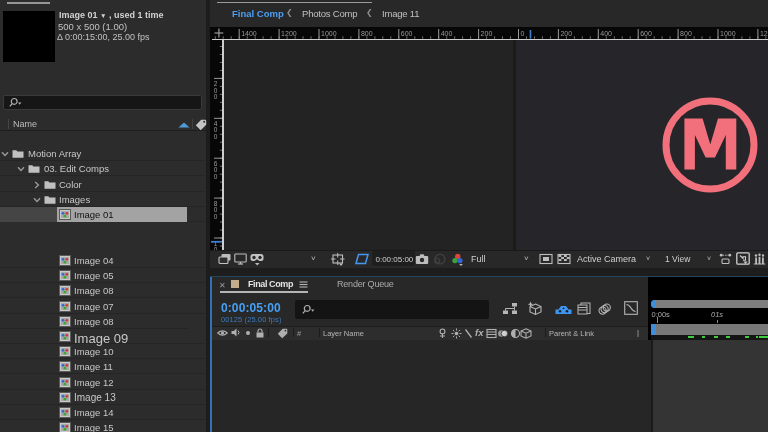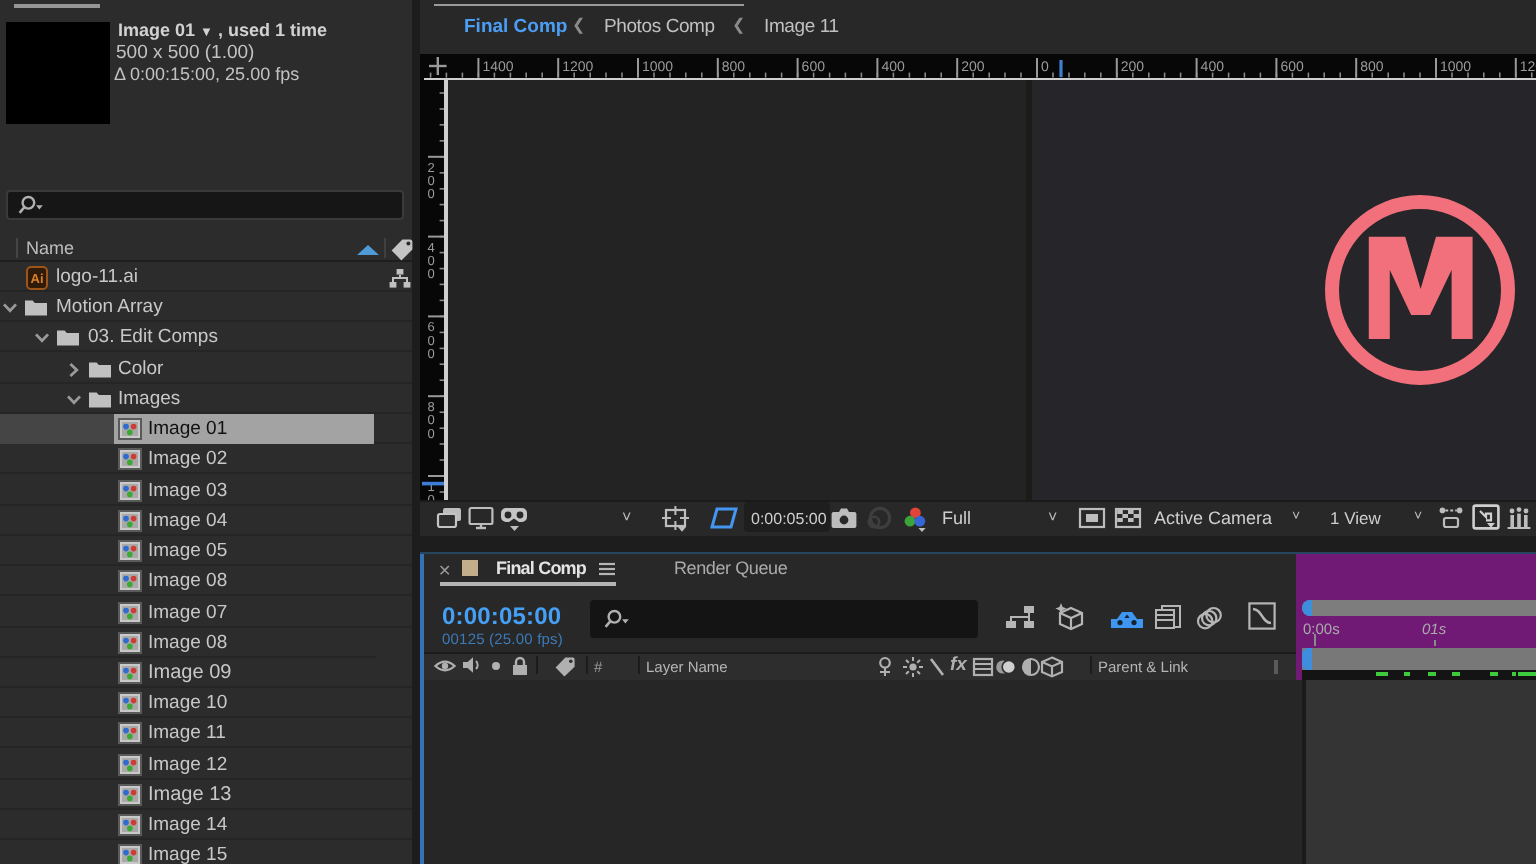--- a/index.html
+++ b/index.html
@@ -36,37 +36,20 @@
   <svg class="a" style="left:178px;top:122px;" width="12" height="6" viewBox="0 0 12 6">
     <path d="M6 0.5 L11.5 5.5 L0.5 5.5 z" fill="#4e9bd8"></path>
   </svg>
   <div class="a" style="left:192px;top:119px;width:1px;height:10px;background:#404040;"></div>
   <svg class="a" style="left:195px;top:119px;" width="12" height="12" viewBox="0 0 12 12">
     <path d="M0.8 6.2 L6.2 0.8 L10.2 0.8 A1.1 1.1 0 0 1 11.2 1.9 L11.2 5.8 L5.7 11.2 Z" fill="#c4c4c4"></path>
     <circle cx="9.2" cy="2.8" r="1" fill="#2c2c2c"></circle>
   </svg>
 
   <div class="a" id="rows" style="left:0;top:131px;width:206px;height:301px;">
-        <div style="position:absolute;left:0;top:0.00px;width:206px;height:15px;border-bottom:1px solid rgba(0,0,0,0.14);box-sizing:border-box;">
-          <span style="position:absolute;left:13px;top:0;">
-            <svg width="11" height="12" viewBox="0 0 11 12" style="position:absolute;top:2px;">
-              <rect x="0.5" y="0.5" width="10" height="11" rx="2" fill="#301a09" stroke="#9e5517"></rect>
-              <text x="5.5" y="8.5" font-size="6.5" font-weight="bold" fill="#d9822a" text-anchor="middle" font-family="Liberation Sans">Ai</text>
-            </svg>
-          </span>
-          <div style="position:absolute;left:28px;top:2px;font-size:9.5px;color:#c8c8c8;white-space:nowrap;">logo-11.ai</div>
-          <span style="position:absolute;left:194px;top:1px;">
-            <svg width="12" height="11" viewBox="0 0 12 11" style="position:absolute;top:2px;">
-              <rect x="4.3" y="0.5" width="3.4" height="2.8" fill="#c0c0c0"></rect>
-              <rect x="0.8" y="7" width="3.4" height="2.8" fill="#c0c0c0"></rect>
-              <rect x="7.8" y="7" width="3.4" height="2.8" fill="#c0c0c0"></rect>
-              <path d="M6 3.5 V5 M2.5 7 V5 H9.5 V7" stroke="#c0c0c0" stroke-width="1" fill="none"></path>
-            </svg>
-          </span>
-        </div>
         <div style="position:absolute;left:0;top:15.23px;width:206px;height:15px;border-bottom:1px solid rgba(0,0,0,0.14);box-sizing:border-box;">
           <span style="position:absolute;left:1px;top:0;">
             <svg width="8" height="6" viewBox="0 0 8 6" style="position:absolute;top:5px;">
               <polyline points="1,1.2 4,4.4 7,1.2" fill="none" stroke="#9a9a9a" stroke-width="1.4"></polyline>
             </svg>
           </span>
           <span style="position:absolute;left:12px;top:0;">
             <svg width="12" height="10" viewBox="0 0 12 10" style="position:absolute;top:3px;">
               <path d="M0.5 8.8 L0.5 1.2 L4.3 1.2 L5.4 2.5 L11.5 2.5 L11.5 8.8 Z" fill="#c0c0c0"></path>
             </svg>
@@ -119,44 +102,20 @@
             <svg width="12" height="11" viewBox="0 0 12 11" style="position:absolute;top:2px;">
               <rect x="0.5" y="0.5" width="11" height="10" fill="#c9c9c9" stroke="#5a5a5a"></rect>
               <rect x="2" y="2" width="8" height="7" fill="#a8a8a8"></rect>
               <circle cx="4" cy="4.3" r="1.4" fill="#2d6bd0"></circle>
               <circle cx="7.8" cy="4.3" r="1.4" fill="#d03a30"></circle>
               <circle cx="5.9" cy="7.2" r="1.4" fill="#3aa832"></circle>
             </svg>
           </span>
           <div style="position:absolute;left:74px;top:2px;font-size:9.5px;color:#111;white-space:nowrap;">Image 01</div>
         </div>
-        <div style="position:absolute;left:0;top:91.38px;width:206px;height:15px;border-bottom:1px solid rgba(0,0,0,0.14);box-sizing:border-box;">
-          <span style="position:absolute;left:59px;top:0;">
-            <svg width="12" height="11" viewBox="0 0 12 11" style="position:absolute;top:2px;">
-              <rect x="0.5" y="0.5" width="11" height="10" fill="#c9c9c9" stroke="#5a5a5a"></rect>
-              <rect x="2" y="2" width="8" height="7" fill="#a8a8a8"></rect>
-              <circle cx="4" cy="4.3" r="1.4" fill="#2d6bd0"></circle>
-              <circle cx="7.8" cy="4.3" r="1.4" fill="#d03a30"></circle>
-              <circle cx="5.9" cy="7.2" r="1.4" fill="#3aa832"></circle>
-            </svg>
-          </span>
-          <div style="position:absolute;left:74px;top:2px;font-size:9.5px;color:#c8c8c8;white-space:nowrap;">Image 02</div>
-        </div>
-        <div style="position:absolute;left:0;top:106.61px;width:206px;height:15px;border-bottom:1px solid rgba(0,0,0,0.14);box-sizing:border-box;">
-          <span style="position:absolute;left:59px;top:0;">
-            <svg width="12" height="11" viewBox="0 0 12 11" style="position:absolute;top:2px;">
-              <rect x="0.5" y="0.5" width="11" height="10" fill="#c9c9c9" stroke="#5a5a5a"></rect>
-              <rect x="2" y="2" width="8" height="7" fill="#a8a8a8"></rect>
-              <circle cx="4" cy="4.3" r="1.4" fill="#2d6bd0"></circle>
-              <circle cx="7.8" cy="4.3" r="1.4" fill="#d03a30"></circle>
-              <circle cx="5.9" cy="7.2" r="1.4" fill="#3aa832"></circle>
-            </svg>
-          </span>
-          <div style="position:absolute;left:74px;top:2px;font-size:9.5px;color:#c8c8c8;white-space:nowrap;">Image 03</div>
-        </div>
         <div style="position:absolute;left:0;top:121.84px;width:206px;height:15px;border-bottom:1px solid rgba(0,0,0,0.14);box-sizing:border-box;">
           <span style="position:absolute;left:59px;top:0;">
             <svg width="12" height="11" viewBox="0 0 12 11" style="position:absolute;top:2px;">
               <rect x="0.5" y="0.5" width="11" height="10" fill="#c9c9c9" stroke="#5a5a5a"></rect>
               <rect x="2" y="2" width="8" height="7" fill="#a8a8a8"></rect>
               <circle cx="4" cy="4.3" r="1.4" fill="#2d6bd0"></circle>
               <circle cx="7.8" cy="4.3" r="1.4" fill="#d03a30"></circle>
               <circle cx="5.9" cy="7.2" r="1.4" fill="#3aa832"></circle>
             </svg>
           </span>
@@ -213,21 +172,21 @@
         <div style="position:absolute;left:0;top:197.99px;width:206px;height:15px;border-bottom:1px solid rgba(0,0,0,0.14);box-sizing:border-box;">
           <span style="position:absolute;left:59px;top:0;">
             <svg width="12" height="11" viewBox="0 0 12 11" style="position:absolute;top:2px;">
               <rect x="0.5" y="0.5" width="11" height="10" fill="#c9c9c9" stroke="#5a5a5a"></rect>
               <rect x="2" y="2" width="8" height="7" fill="#a8a8a8"></rect>
               <circle cx="4" cy="4.3" r="1.4" fill="#2d6bd0"></circle>
               <circle cx="7.8" cy="4.3" r="1.4" fill="#d03a30"></circle>
               <circle cx="5.9" cy="7.2" r="1.4" fill="#3aa832"></circle>
             </svg>
           </span>
-          <div style="position:absolute;left:74px;top:2px;font-size:10px;color:#c8c8c8;white-space:nowrap;">Image 09</div>
+          <div style="position:absolute;left:74px;top:2px;font-size:13px;color:#c8c8c8;white-space:nowrap;">Image 09</div>
         </div>
         <div style="position:absolute;left:0;top:213.22px;width:206px;height:15px;border-bottom:1px solid rgba(0,0,0,0.14);box-sizing:border-box;">
           <span style="position:absolute;left:59px;top:0;">
             <svg width="12" height="11" viewBox="0 0 12 11" style="position:absolute;top:2px;">
               <rect x="0.5" y="0.5" width="11" height="10" fill="#c9c9c9" stroke="#5a5a5a"></rect>
               <rect x="2" y="2" width="8" height="7" fill="#a8a8a8"></rect>
               <circle cx="4" cy="4.3" r="1.4" fill="#2d6bd0"></circle>
               <circle cx="7.8" cy="4.3" r="1.4" fill="#d03a30"></circle>
               <circle cx="5.9" cy="7.2" r="1.4" fill="#3aa832"></circle>
             </svg>
@@ -689,21 +648,21 @@
           <path d="M6 0.8 L11 3 V8 L6 10.2 L1 8 V3 Z" fill="none" stroke="#b0b0b0" stroke-width="1.1"></path>
           <path d="M1 3 L6 5.2 L11 3 M6 5.2 V10.2" fill="none" stroke="#b0b0b0" stroke-width="1.1"></path>
         </svg>
         <div class="a" style="left:335px;top:2px;width:1px;height:9px;background:#1c1c1c;"></div>
         <div class="t" style="left:339px;top:3px;font-size:7.5px;color:#b5b5b5;">Parent &amp; Link</div>
         <div class="a" style="left:427px;top:4px;width:1.5px;height:7px;background:#5a5a5a;"></div>
       </div>
 
   <div class="a" style="left:0;top:64px;width:438px;height:92px;background:#262626;"></div>
 
-  <div class="a" id="tright" style="left:438px;top:0;width:120px;height:156px;background:#701a75;">
+  <div class="a" id="tright" style="left:438px;top:0;width:120px;height:156px;background:#000000;">
 
     <div class="a" style="left:0;top:63.5px;width:3px;height:92.5px;background:#262626;"></div>
     <div class="a" style="left:3px;top:63.5px;width:1.5px;height:92.5px;background:#1a1a1a;"></div>
     <div class="a" style="left:4.5px;top:63.5px;width:115.5px;height:92.5px;background:#343434;"></div>
 
     <div class="a" style="left:3px;top:24px;width:117px;height:8px;background:#7d7d7d;border-radius:4px 0 0 4px;"></div>
     <div class="a" style="left:3px;top:24px;width:5px;height:8px;background:#3e8edd;border-radius:4px 0 0 4px;"></div>
 
     <div class="t" style="left:3.5px;top:34px;font-size:7.5px;color:#ababab;">0:00s</div>
     <div class="t" style="left:63px;top:34px;font-size:7.5px;color:#ababab;font-style:italic;">01s</div>

